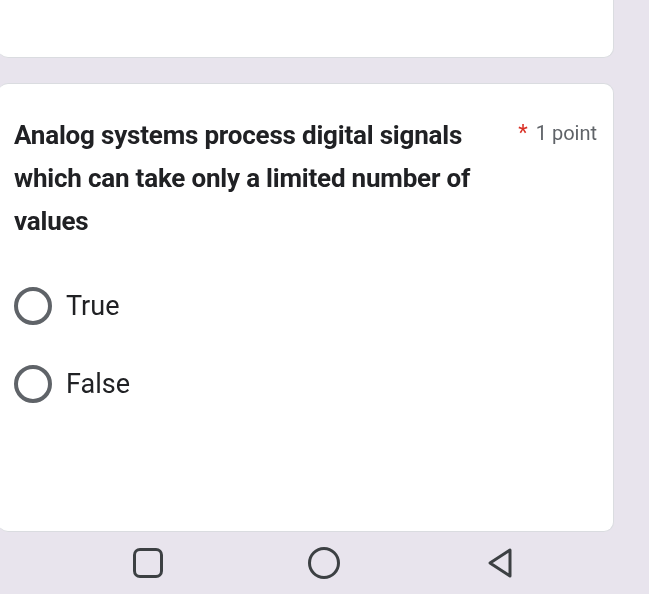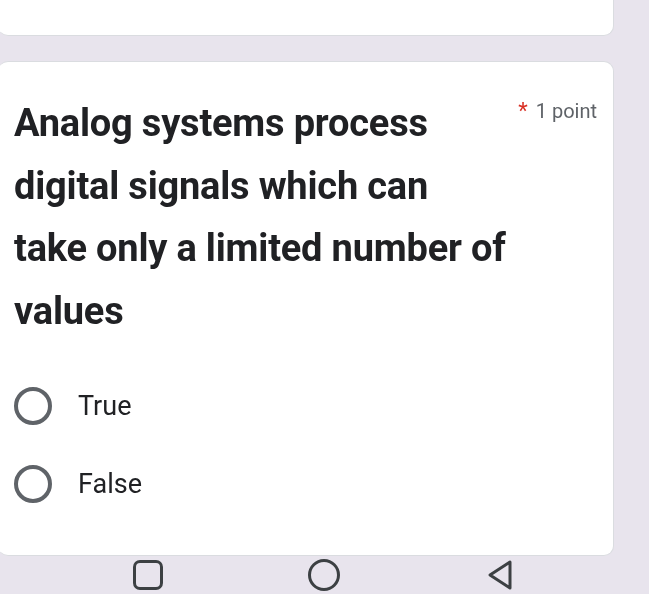--- a/index.html
+++ b/index.html
@@ -36,21 +36,21 @@
       border-left: none;
       padding: 30px 16px 40px 16px;
       flex: 1;
     }
     .question-header {
       display: flex;
       align-items: flex-start;
       gap: 12px;
     }
     .question-text {
-      font-size: 38px;
+      font-size: 26px;
       font-weight: 700;
       color: #202124;
       line-height: 1.65;
       flex: 1;
       letter-spacing: -0.2px;
     }
     .points-wrap {
       display: flex;
       align-items: baseline;
       gap: 8px;
@@ -66,21 +66,21 @@
       color: #5f6368;
       font-size: 20px;
       font-weight: 400;
     }
     .options {
       margin-top: 44px;
     }
     .option-row {
       display: flex;
       align-items: center;
-      gap: 26px;
+      gap: 14px;
       margin-bottom: 40px;
       cursor: pointer;
       text-align: right;
     }
     .option-row:last-child {
       margin-bottom: 12px;
     }
     .radio-circle {
       width: 38px;
       height: 38px;

